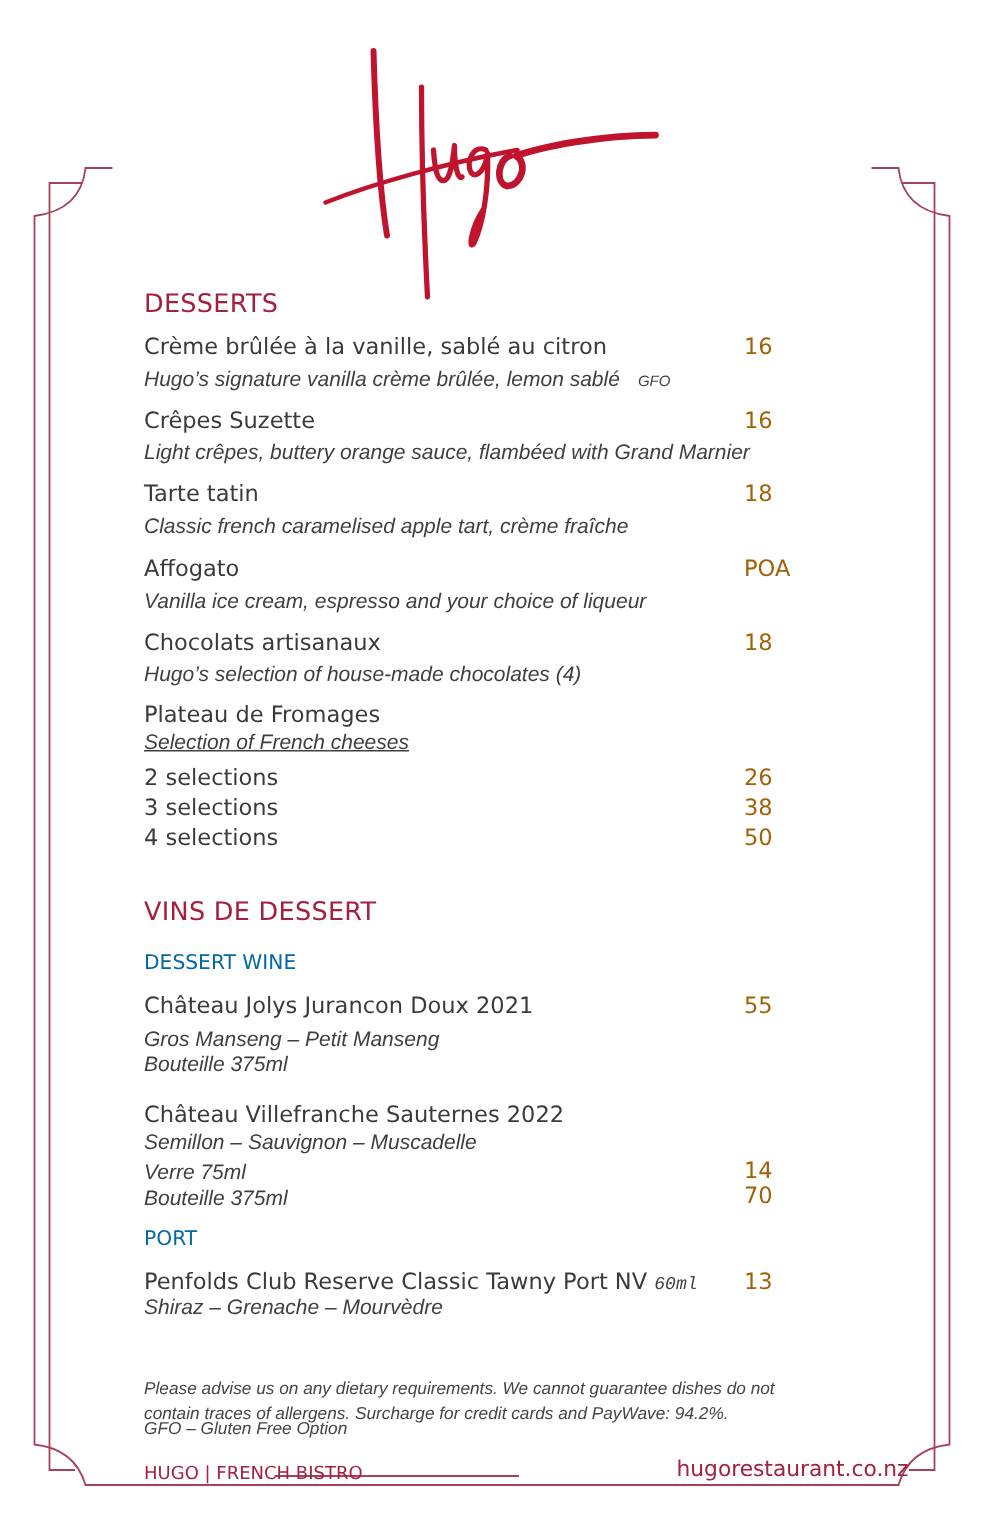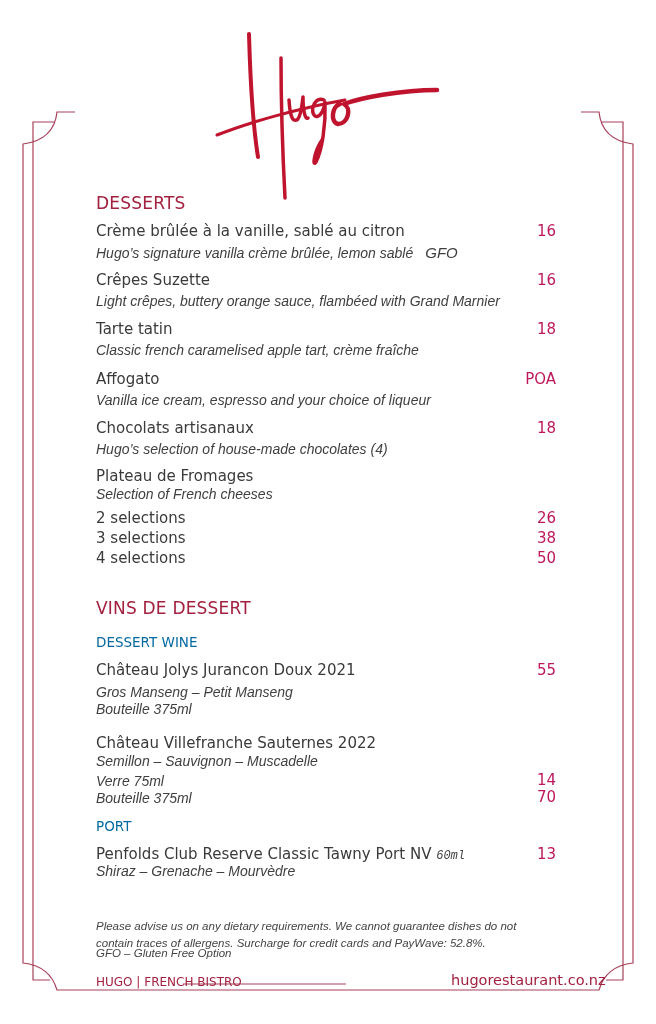--- a/index.html
+++ b/index.html
@@ -5,22 +5,22 @@
   html, body { margin:0; padding:0; background:#ffffff; }
   body { width:656px; height:1024px; position:relative; overflow:hidden;
          font-family:"Liberation Sans", sans-serif; color:#3b3b3b; }
   .frame { position:absolute; left:0; top:0; width:656px; height:1024px; pointer-events:none; }
   .logo { position:absolute; left:200px; top:20px; width:250px; height:185px; }
   .abs { position:absolute; white-space:nowrap; }
   .h1 { font-family:"DejaVu Sans", sans-serif; font-size:17px; color:#a3213f; letter-spacing:0.2px; }
   .h2 { font-family:"DejaVu Sans", sans-serif; font-size:13.5px; color:#0369a1; }
   .name { font-family:"DejaVu Sans", sans-serif; font-size:15px; color:#3a3a3a; }
   .desc { font-family:"Liberation Sans", sans-serif; font-style:italic; font-size:14px; color:#3f3f3f; }
-  .price { font-family:"DejaVu Sans", sans-serif; font-size:15px; color:#be185d; text-align:right; width:60px; }
-  .gfo { font-size:15px; margin-left:12px; }
+  .price { font-family:"DejaVu Sans", sans-serif; font-size:15px; color:#a16207; text-align:left; width:60px; }
+  .gfo { font-size:10px; margin-left:12px; }
   .note { font-family:"Liberation Sans", sans-serif; font-style:italic; font-size:11.5px; color:#444; }
   .foot { font-family:"DejaVu Sans", sans-serif; font-size:12px; color:#a3213f; }
   .footurl { font-family:"DejaVu Sans", sans-serif; font-size:14.5px; color:#a3213f; }
 </style>
 </head>
 <body>
 
 <svg class="frame" viewBox="0 0 656 1024" fill="none" stroke="#a8405a" stroke-width="1.2">
 
   <path d="M75 112 H57 Q54 140 23 144 V963 Q50 966 57 990 H599 Q606 966 633 963 V144 Q602 140 599 112 H581"></path>
@@ -58,21 +58,21 @@
 
 <div class="abs name" style="left:96px; top:370px;">Affogato</div>
 <div class="abs price" style="left:496px; top:370px;">POA</div>
 <div class="abs desc" style="left:96px; top:392px;">Vanilla ice cream, espresso and your choice of liqueur</div>
 
 <div class="abs name" style="left:96px; top:419px;">Chocolats artisanaux</div>
 <div class="abs price" style="left:496px; top:419px;">18</div>
 <div class="abs desc" style="left:96px; top:441px;">Hugo’s selection of house-made chocolates (4)</div>
 
 <div class="abs name" style="left:96px; top:467px;">Plateau de Fromages</div>
-<div class="abs desc" style="left:96px; top:486px;">Selection of French cheeses</div>
+<div class="abs desc" style="left:96px; top:486px;text-decoration:underline;">Selection of French cheeses</div>
 
 <div class="abs name" style="left:96px; top:509px;">2 selections</div>
 <div class="abs price" style="left:496px; top:509px;">26</div>
 <div class="abs name" style="left:96px; top:529px;">3 selections</div>
 <div class="abs price" style="left:496px; top:529px;">38</div>
 <div class="abs name" style="left:96px; top:549px;">4 selections</div>
 <div class="abs price" style="left:496px; top:549px;">50</div>
 
 <div class="abs h1" style="left:96px; top:598px;">VINS DE DESSERT</div>
 <div class="abs h2" style="left:96px; top:634px;">DESSERT WINE</div>
@@ -92,16 +92,16 @@
 <div class="abs h2" style="left:96px; top:818px;">PORT</div>
 <div class="abs name" style="left:96px; top:845px;">
   <span>Penfolds Club Reserve Classic Tawny Port NV</span>
   <span class="desc" style="font-size:12px;font-family:Liberation Mono, monospace;">60ml</span>
 </div>
 <div class="abs price" style="left:496px; top:845px;">13</div>
 <div class="abs desc" style="left:96px; top:863px;">Shiraz – Grenache – Mourvèdre</div>
 
 <div class="abs note" style="left:96px; top:947px;">GFO – Gluten Free Option</div>
 <div class="abs note" style="left:96px; top:920px;">Please advise us on any dietary requirements. We cannot guarantee dishes do not</div>
-<div class="abs note" style="left:96px; top:937px;">contain traces of allergens. Surcharge for credit cards and PayWave: 52.8%.</div>
+<div class="abs note" style="left:96px; top:937px;">contain traces of allergens. Surcharge for credit cards and PayWave: 94.2%.</div>
 
 <div class="abs foot" style="left:96px; top:975px;">HUGO | FRENCH BISTRO</div>
 <div class="abs footurl" style="left:451px; top:972px;">hugorestaurant.co.nz</div>
 
 </body></html>

